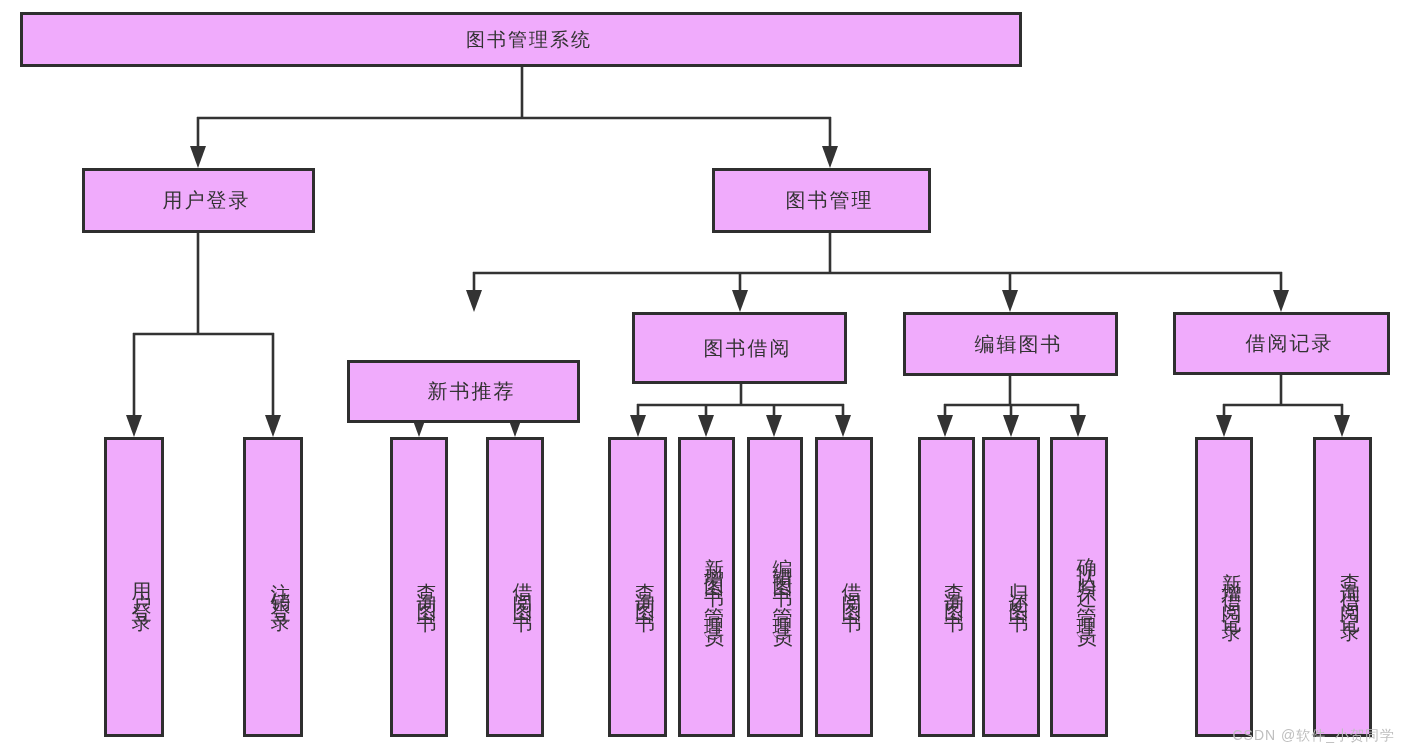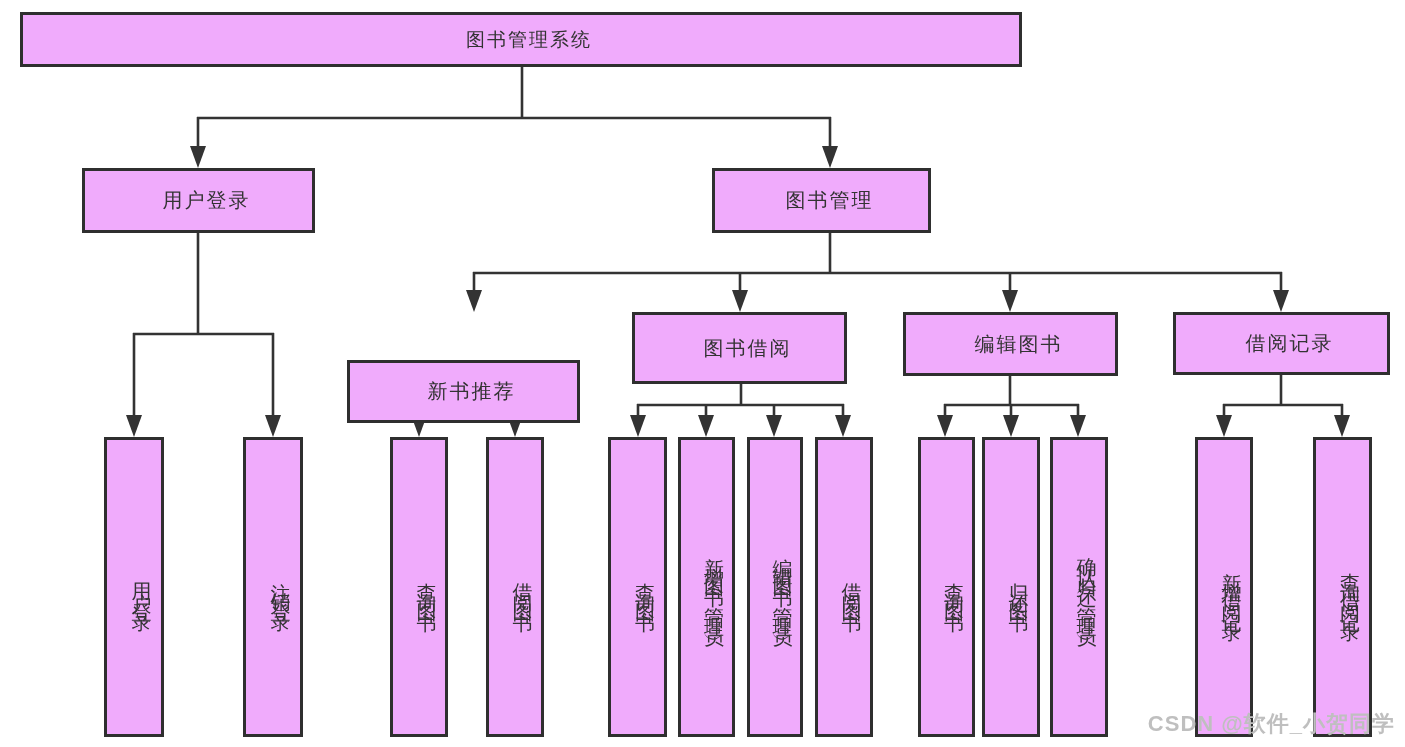--- a/index.html
+++ b/index.html
@@ -45,25 +45,24 @@
     writing-mode: vertical-rl;
     text-orientation: mixed;
     font-size: 20px;
     letter-spacing: 10px;
     line-height: 1.1;
     white-space: normal;
   }
   .watermark {
     position: absolute;
     right: 10px;
-    bottom: 8px;
-    font-size: 22px;
+    bottom: 2px;
+    font-size: 14px;
     letter-spacing: 1px;
     color: var(--watermark);
-    font-weight: bold;
   }
 </style>
 </head>
 <body>
 
 <div class="canvas">
 
   <svg class="edges" viewBox="0 0 1405 747" xmlns="http://www.w3.org/2000/svg">
 
     <g>

